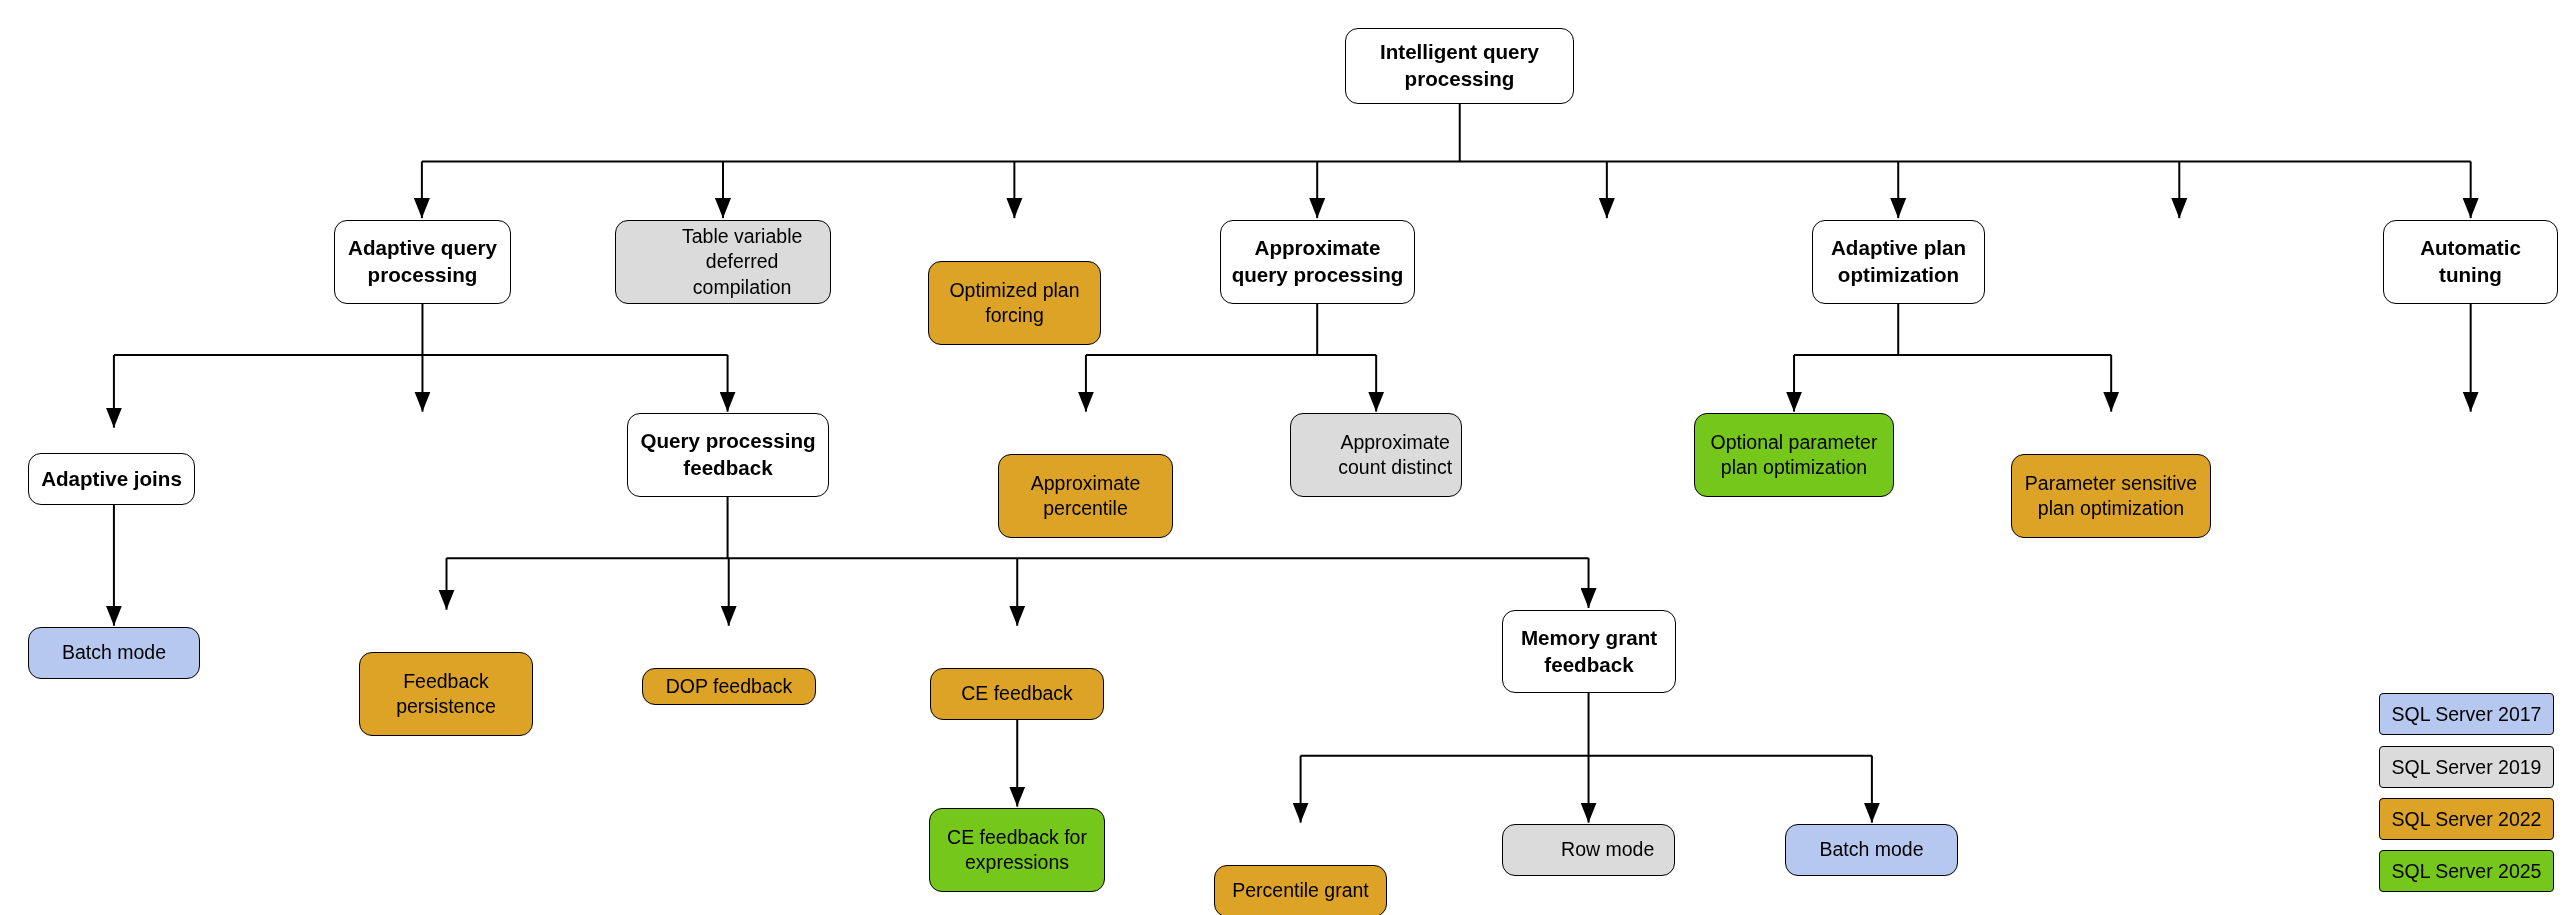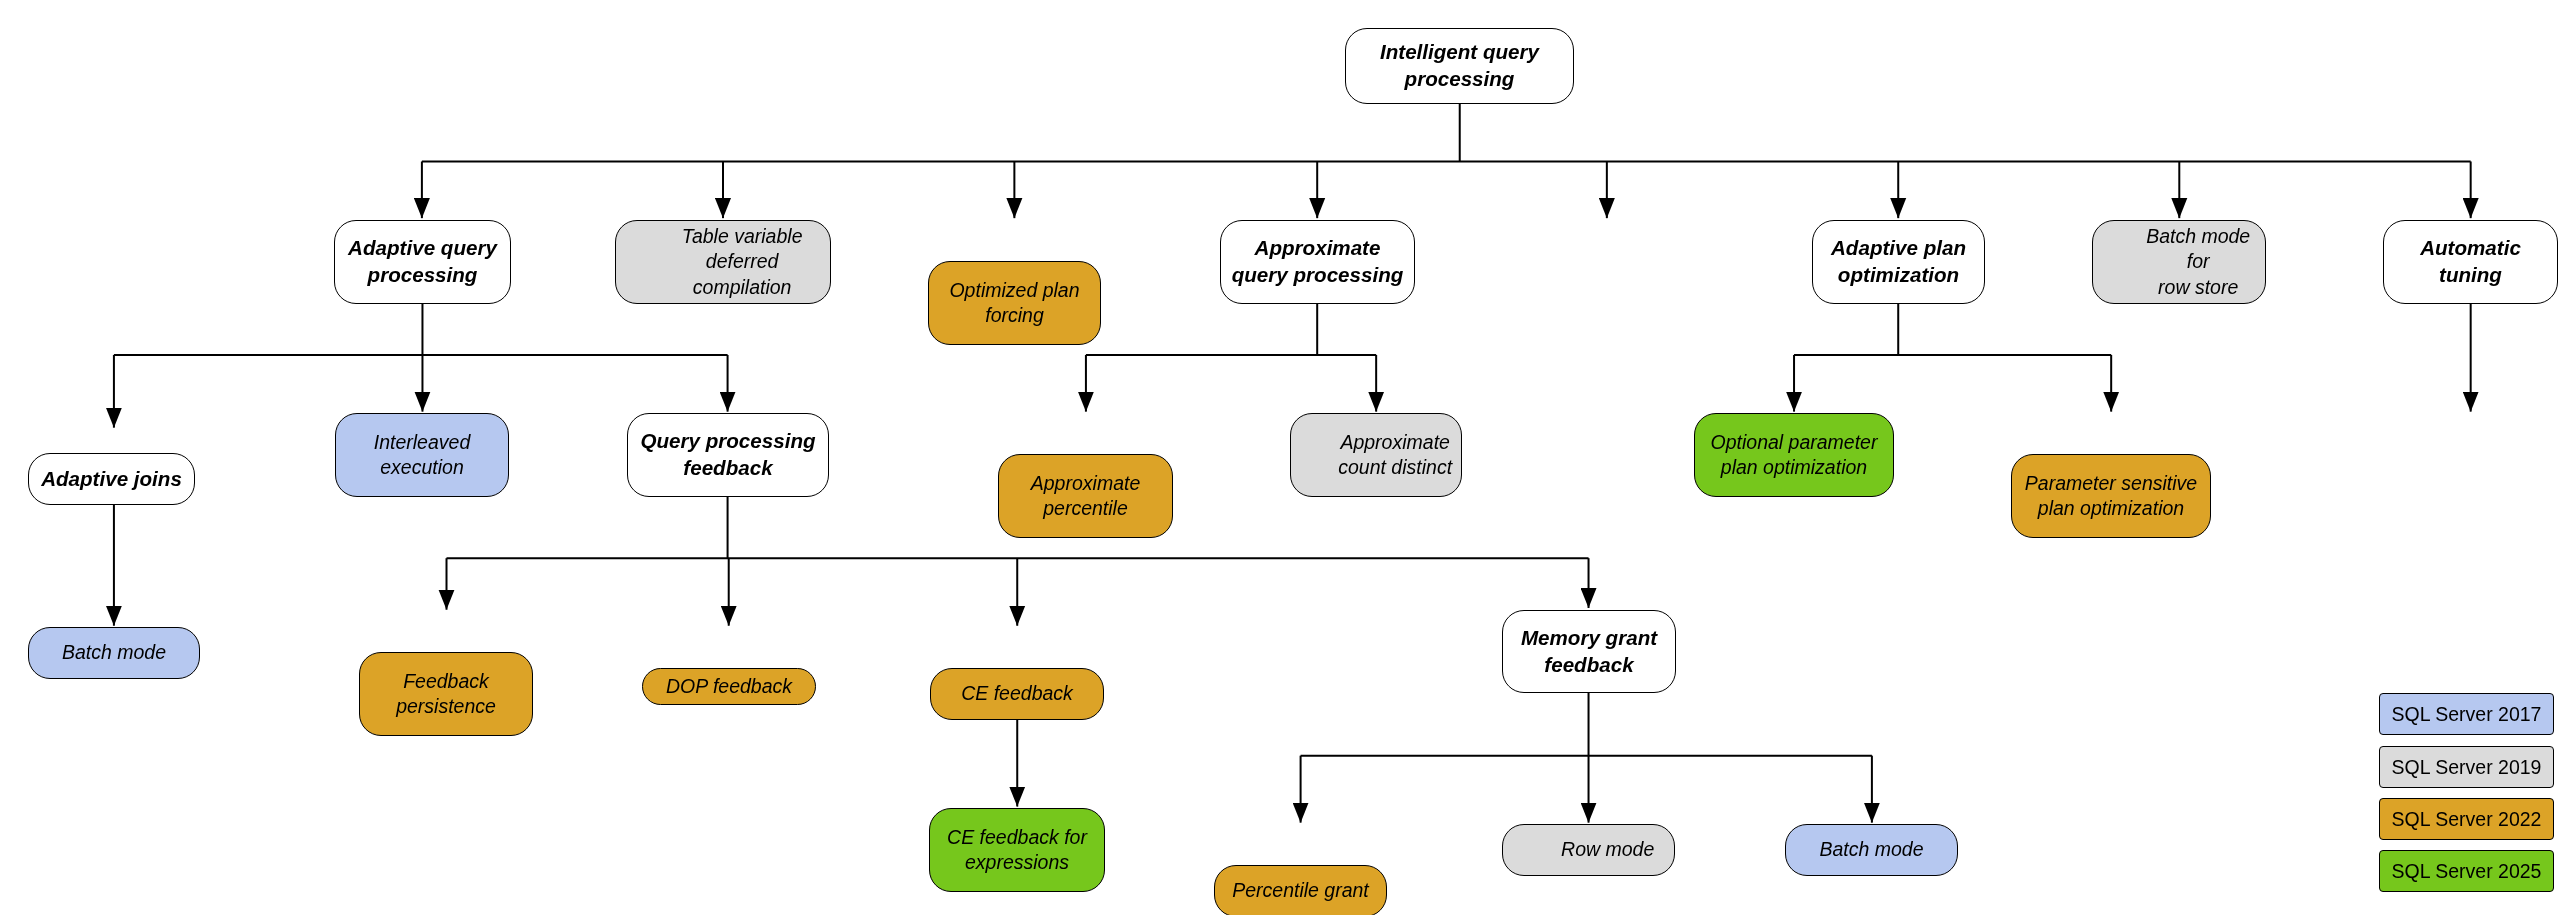--- a/index.html
+++ b/index.html
@@ -8,27 +8,26 @@
     background:var(--background,#fff);
     font-family:"Liberation Sans", sans-serif;
   }
   .canvas{position:absolute;left:0;top:0;width:2576px;height:916px;}
   svg.edges{position:absolute;left:0;top:0;}
   svg.edges path{stroke:var(--line,#000);stroke-width:3.5;fill:none;}
   svg.edges path.head{fill:var(--line,#000);stroke:none;}
   .node{
     position:absolute;box-sizing:border-box;
     border:1.7px solid var(--line,#000);
-    border-radius:22px;
+    border-radius:13px;
     display:flex;align-items:center;justify-content:center;
     text-align:center;white-space:pre-line;
     font-size:19.5px;line-height:1.3;color:var(--text,#000);
     background:var(--parent,#fff);
     padding:2.3px 5.7px;
-    font-style:italic;
   }
   .node.parent{font-weight:bold;font-size:20.6px;background:var(--parent,#fff);}
   .node.v2017{background:var(--v2017,#b6c8f0);}
   .node.v2019{background:var(--v2019,#dbdbdb);padding-left:44px;}
   .node.v2022{background:var(--v2022,#dca327);margin-top:41px;}
   .node.v2025{background:var(--v2025,#76c71c);}
   .legend{position:absolute;left:2379px;top:693px;width:175px;}
   .legend .chip{
     position:absolute;left:0;width:175px;height:42px;box-sizing:border-box;
     border:1.4px solid var(--line,#000);border-radius:4px;
@@ -92,28 +91,24 @@
   <div class="node parent" style="left:334px;top:220px;width:177px;height:84px">Adaptive query
 processing</div>
   <div class="node v2019" style="left:615px;top:220px;width:216px;height:84px">Table variable
 deferred compilation</div>
   <div class="node v2022" style="left:928px;top:220px;width:173px;height:84px">Optimized plan
 forcing</div>
   <div class="node parent" style="left:1220px;top:220px;width:195px;height:84px">Approximate
 query processing</div>
   <div class="node parent" style="left:1812px;top:220px;width:173px;height:84px">Adaptive plan
 optimization</div>
-  <div class="node v2019" style="left:2092px;top:220px;width:174px;height:84px">Batch mode for
-row store</div>
   <div class="node parent" style="left:2383px;top:220px;width:175px;height:84px">Automatic
 tuning</div>
 
   <div class="node parent" style="left:28px;top:453px;width:167px;height:52px">Adaptive joins</div>
-  <div class="node v2017" style="left:335px;top:413px;width:174px;height:84px">Interleaved
-execution</div>
   <div class="node parent" style="left:627px;top:413px;width:202px;height:84px">Query processing
 feedback</div>
   <div class="node v2022" style="left:998px;top:413px;width:175px;height:84px">Approximate
 percentile</div>
   <div class="node v2019" style="left:1290px;top:413px;width:172px;height:84px">Approximate
 count distinct</div>
   <div class="node v2025" style="left:1694px;top:413px;width:200px;height:84px">Optional parameter
 plan optimization</div>
   <div class="node v2022" style="left:2011px;top:413px;width:200px;height:84px">Parameter sensitive
 plan optimization</div>

